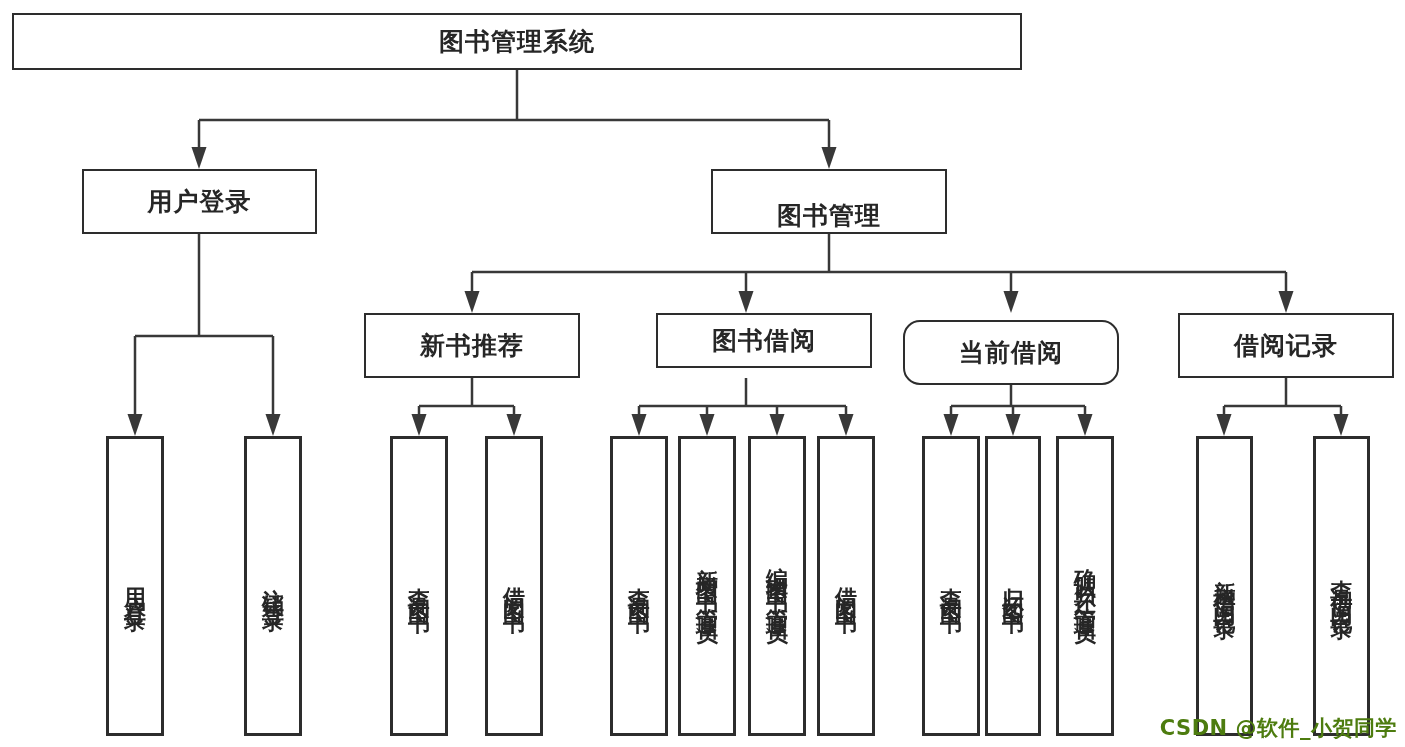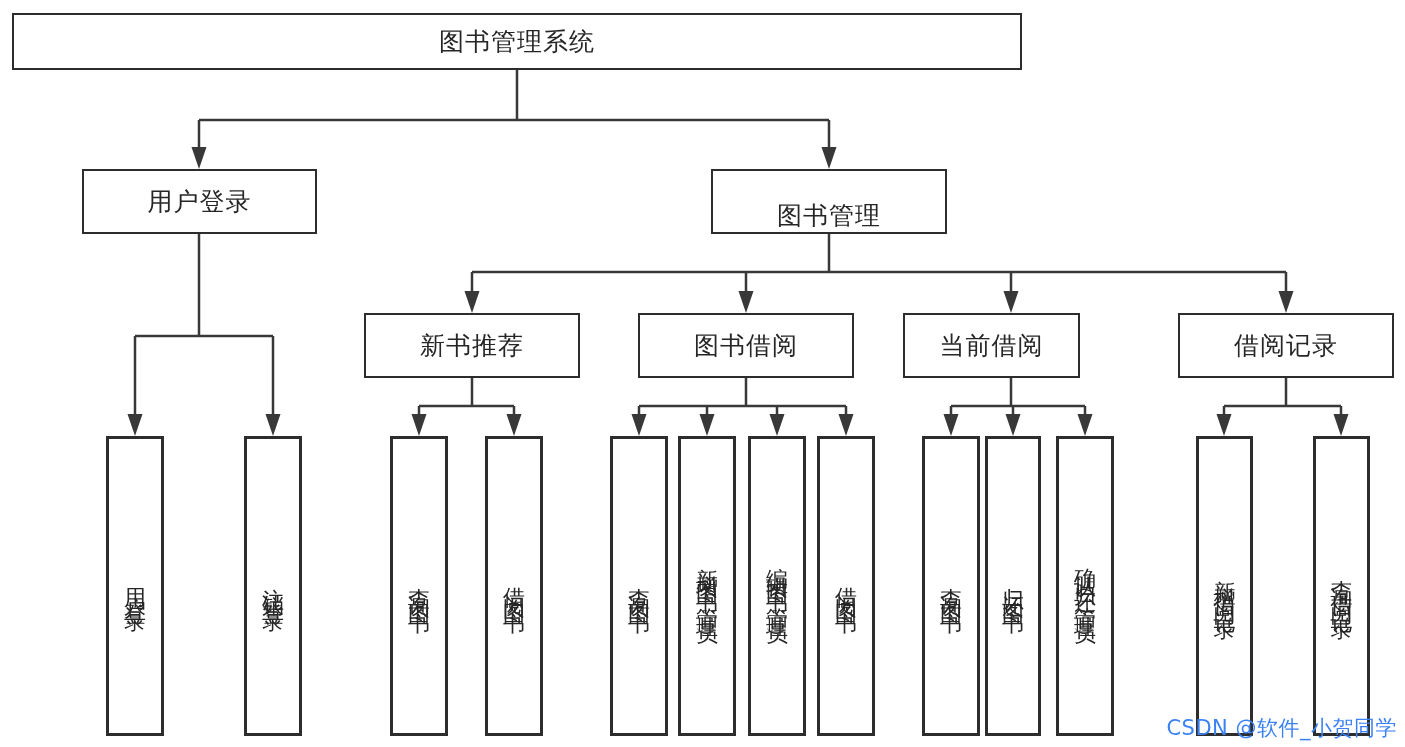--- a/index.html
+++ b/index.html
@@ -8,20 +8,21 @@
     --text:#262626;
   }
   html,body{margin:0;padding:0;background:#ffffff;}
   #stage{
     position:relative;
     width:1405px;height:747px;
     background:#ffffff;
     overflow:hidden;
     font-family:"DejaVu Sans","Liberation Sans",sans-serif;
     color:var(--text);
+    font-weight:bold;
   }
   #wires{position:absolute;left:0;top:0;width:1405px;height:747px;}
   .hbox{
     position:absolute;
     box-sizing:border-box;
     border:2.5px solid var(--border);
     background:#fff;
     display:flex;align-items:center;justify-content:center;
     font-size:25px;
     letter-spacing:1px;
@@ -102,24 +103,24 @@
   <div class="hbox" style="left:82px;top:169px;width:235px;height:65px;">
     <span>用户登录</span>
   </div>
   <div class="hbox" style="left:711px;top:169px;width:236px;height:65px;align-items:flex-end;">
     <span>图书管理</span>
   </div>
 
   <div class="hbox" style="left:364px;top:313px;width:216px;height:65px;justify-content:center;">
     <span>新书推荐</span>
   </div>
-  <div class="hbox" style="left:638px;top:313px;width:216px;height:65px;">
+  <div class="hbox" style="left:656px;top:313px;width:216px;height:55px;">
     <span>图书借阅</span>
   </div>
-  <div class="hbox" style="left:903px;top:313px;width:177px;height:65px;">
+  <div class="hbox" style="left:903px;top:320px;width:216px;height:65px;border-radius:17px;">
     <span>当前借阅</span>
   </div>
   <div class="hbox" style="left:1178px;top:313px;width:216px;height:65px;">
     <span>借阅记录</span>
   </div>
 
   <div class="leaf" style="left:106px;top:436px;width:58px;height:300px;">
     <span>用户登录</span>
   </div>
   <div class="leaf" style="left:244px;top:436px;width:58px;height:300px;">
@@ -156,15 +157,15 @@
     <span>确认归还（管理员）</span>
   </div>
 
   <div class="leaf" style="left:1196px;top:436px;width:57px;height:300px;">
     <span>新增借阅记录</span>
   </div>
   <div class="leaf" style="left:1313px;top:436px;width:57px;height:300px;">
     <span>查询借阅记录</span>
   </div>
 
-  <div class="watermark" style="color:#3b82f6;">CSDN @软件_小贺同学</div>
+  <div class="watermark" style="color:#4d7c0f;">CSDN @软件_小贺同学</div>
 
 </div>
 
 </body></html>

